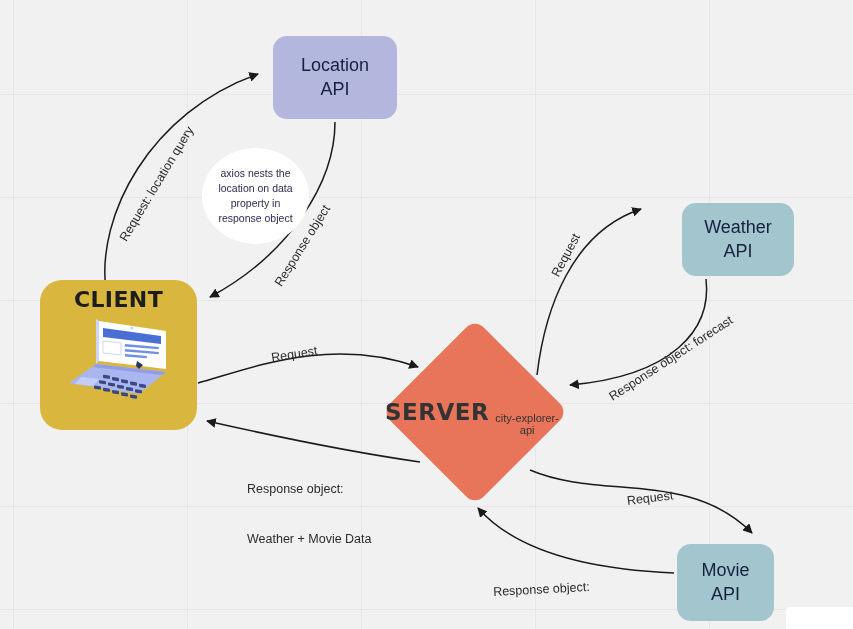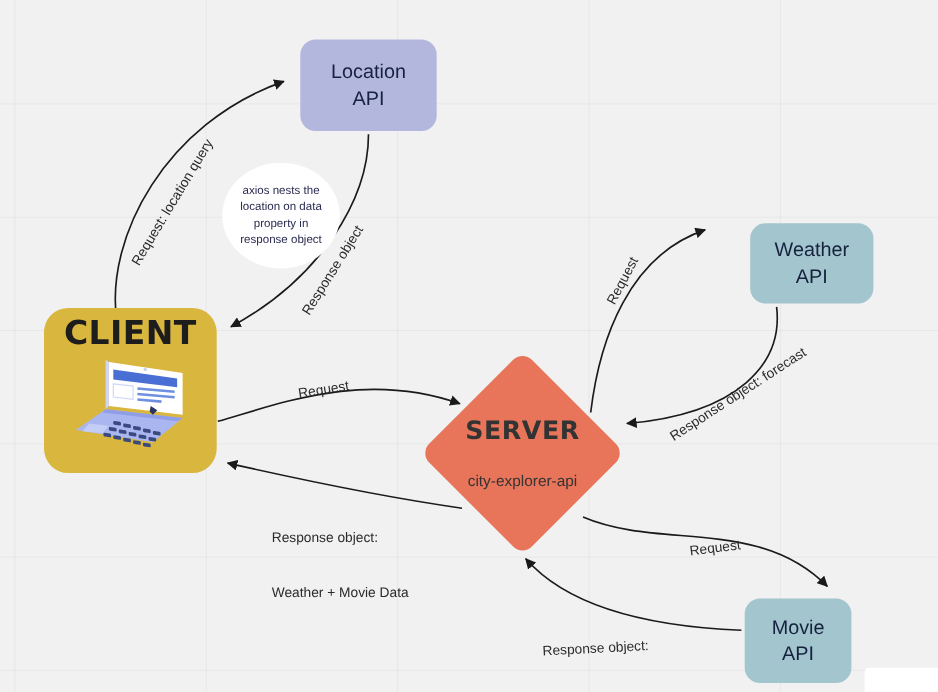--- a/index.html
+++ b/index.html
@@ -43,21 +43,21 @@
     left: 40px;
     top: 280px;
     width: 157px;
     height: 150px;
     background: #d9b73f;
     border-radius: 22px;
     justify-content: flex-start;
     padding-top: 9px;
   }
   #node-client .client-title {
-    font-size: 30px;
+    font-size: 22px;
     font-weight: bold;
     letter-spacing: 0.4px;
     color: #1d1d1d;
     line-height: 1;
     font-family: "DejaVu Sans", sans-serif;
   }
   #node-client .laptop {
     margin-top: 6px;
   }
   
@@ -74,35 +74,35 @@
     width: 132px;
     height: 132px;
     background: #e8755a;
     transform: rotate(45deg);
     border-radius: 12px;
   }
   #node-server .server-text {
     position: relative;
     z-index: 2;
     display: flex;
-    flex-direction: column;
+    flex-direction: row;
     align-items: center;
     justify-content: center;
     width: 100%;
     height: 100%;
   }
   #node-server .server-title {
     font-size: 23px;
     font-weight: bold;
     color: #333333;
     letter-spacing: 0.5px;
     font-family: "DejaVu Sans", sans-serif;
   }
   #node-server .server-sub {
-    font-size: 14px;
+    font-size: 11px;
     color: #333333;
     margin-top: 24px;
   }
   
   .api-box {
     border-radius: 14px;
     font-size: 18px;
     line-height: 1.33;
     color: #16213f;
   }

